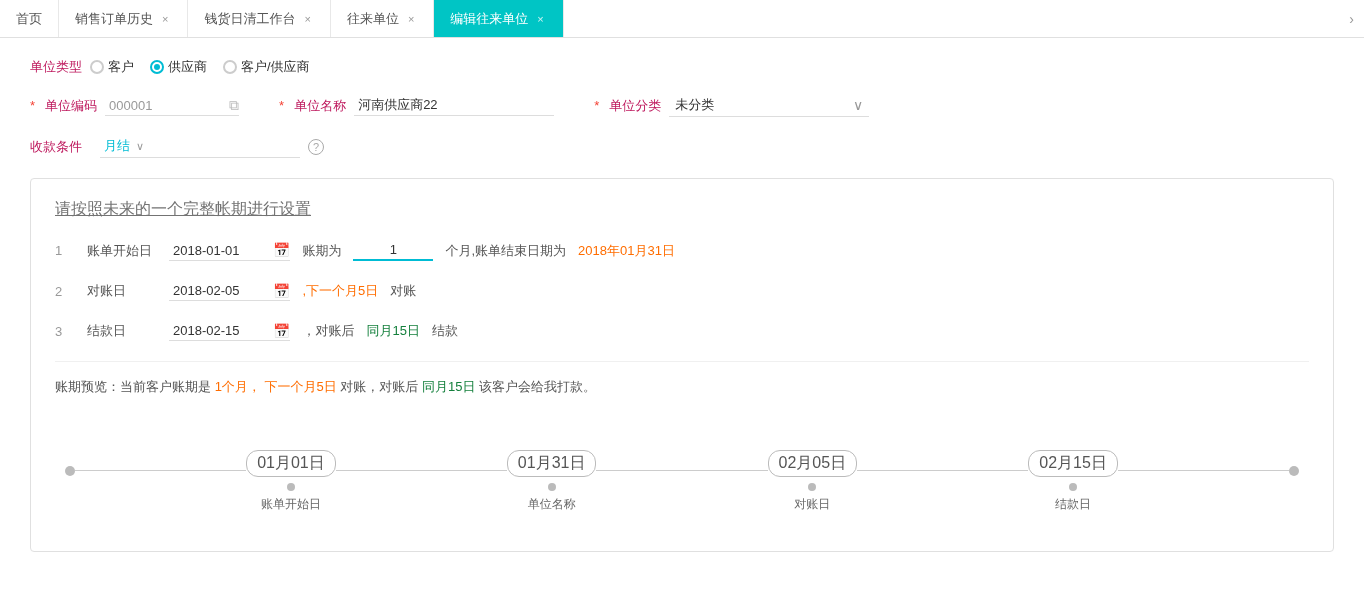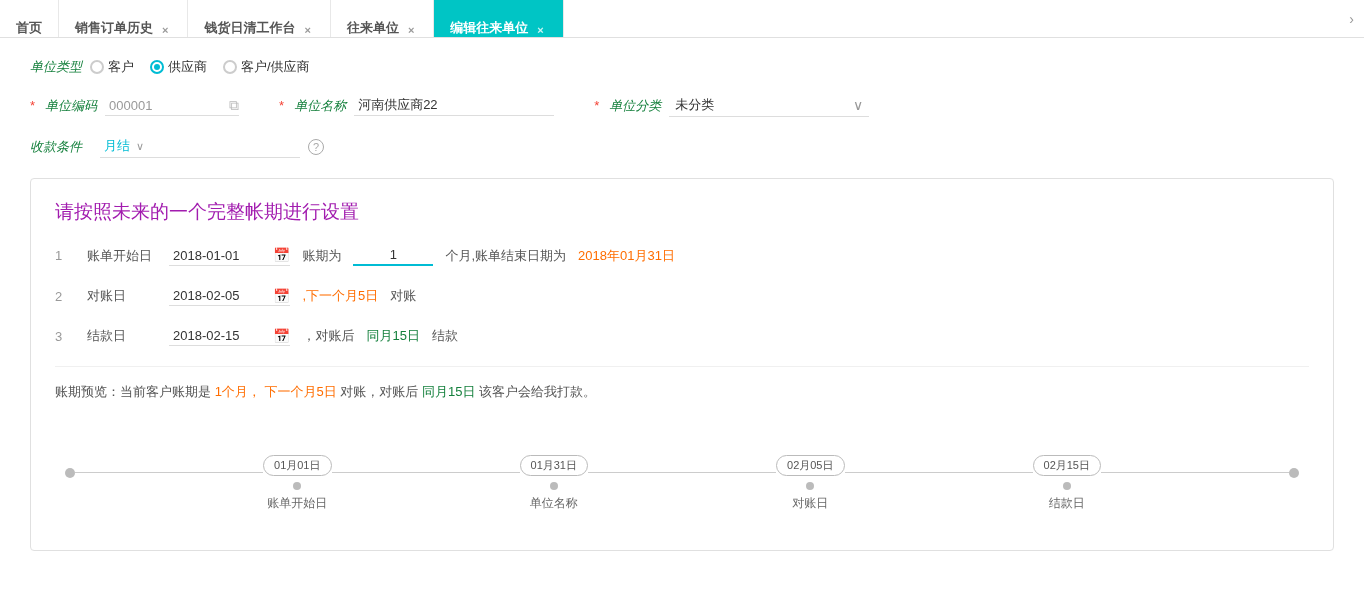--- a/index.html
+++ b/index.html
@@ -9,29 +9,28 @@
     .tab-bar {
       display: flex;
       align-items: stretch;
       background: #fff;
       border-bottom: 1px solid #e0e0e0;
       height: 38px;
       padding-left: 0;
     }
     .tab {
       display: flex;
-      align-items: flex-end;
+      align-items: center;
       padding: 0 16px;
       cursor: pointer;
       font-size: 13px;
       color: #555;
       border-right: 1px solid #e8e8e8;
       white-space: nowrap;
       gap: 6px;
-      font-weight: bold;
     }
     .tab.active {
       background: #00c5c5;
       color: #fff;
     }
     .tab .close-btn {
       font-size: 11px;
       color: #999;
       cursor: pointer;
       padding: 1px 3px;
@@ -61,23 +60,22 @@
       align-items: center;
       margin-bottom: 18px;
       gap: 40px;
     }
     .form-field {
       display: flex;
       align-items: center;
       gap: 8px;
     }
     .field-label {
-      color: #15803d;
+      color: #be185d;
       white-space: nowrap;
-      font-style: italic;
     }
     .required-star {
       color: #f44336;
       margin-right: 2px;
     }
 
     
     .radio-group {
       display: flex;
       gap: 16px;
@@ -184,23 +182,24 @@
     }
 
     
     .settings-panel {
       border: 1px solid #e0e0e0;
       border-radius: 4px;
       padding: 20px 24px;
       margin-top: 8px;
     }
     .panel-title {
-      font-size: 19px;
-      color: #a21caf;
+      font-size: 16px;
+      color: #737373;
       margin-bottom: 20px;
+      text-decoration: underline;
     }
 
     
     .setting-row {
       display: flex;
       align-items: center;
       margin-bottom: 20px;
       gap: 12px;
     }
     .step-num {
@@ -273,21 +272,21 @@
       display: flex;
       flex-direction: column;
       align-items: center;
       flex-shrink: 0;
       position: relative;
     }
     .tl-bubble {
       border: 1px solid #bbb;
       border-radius: 12px;
       padding: 2px 10px;
-      font-size: 11px;
+      font-size: 16px;
       color: #555;
       background: #fff;
       white-space: nowrap;
       margin-bottom: 6px;
     }
     .tl-dot {
       width: 8px;
       height: 8px;
       border-radius: 50%;
       background: #bbb;

